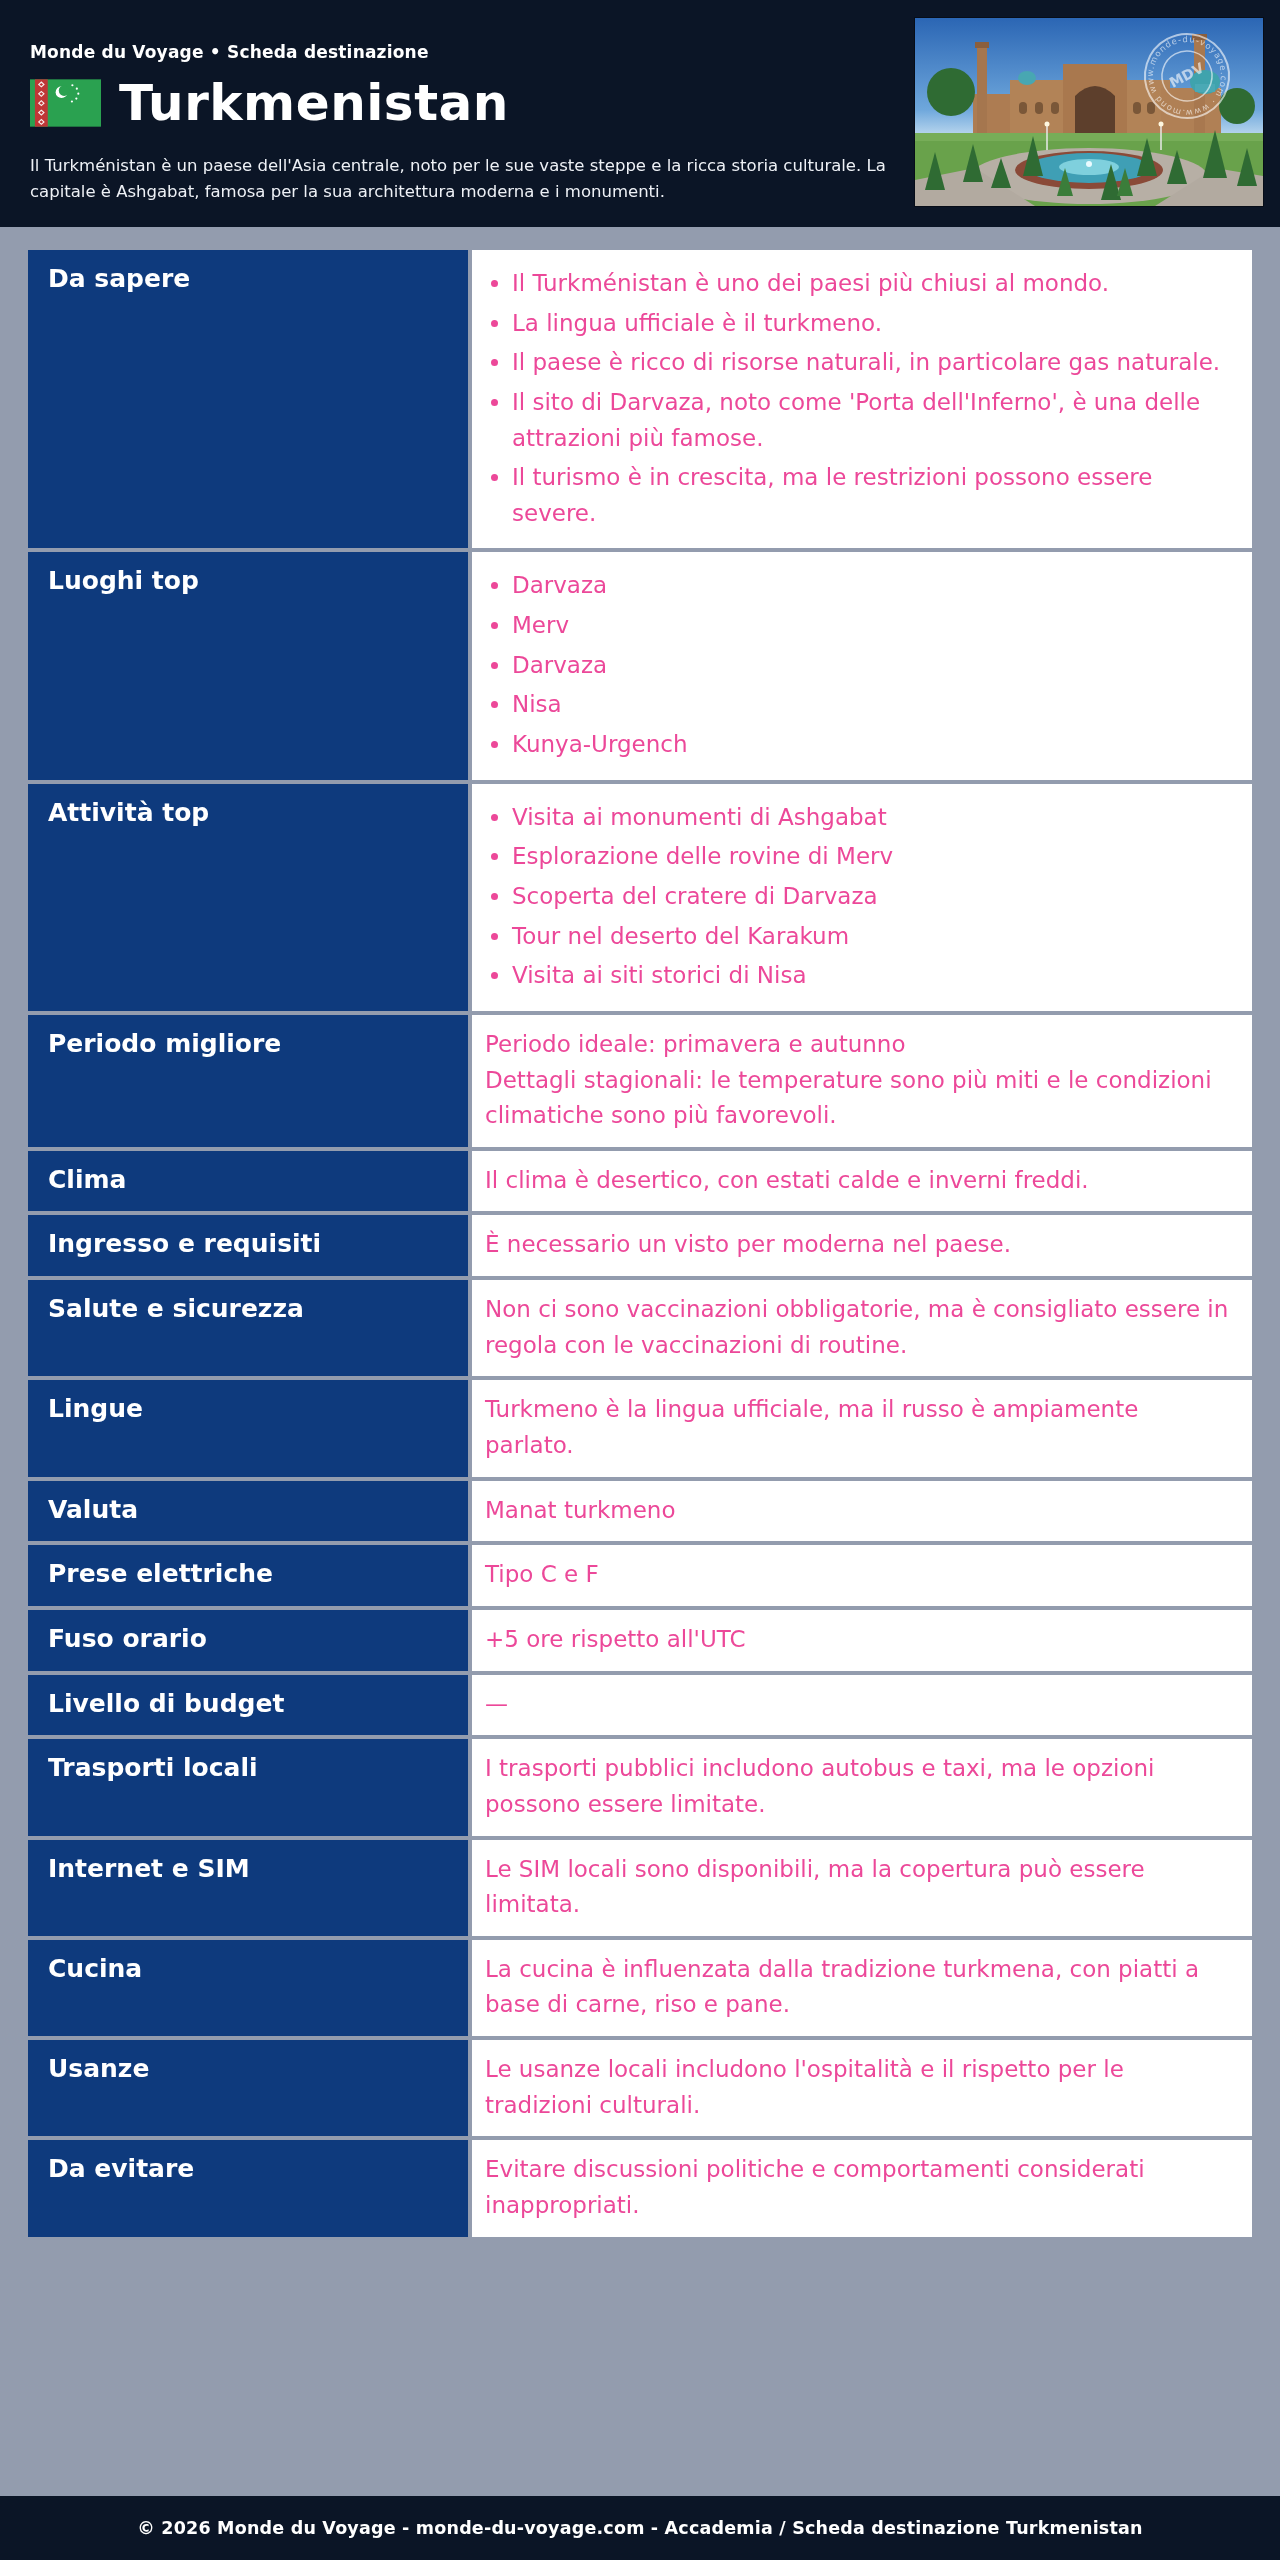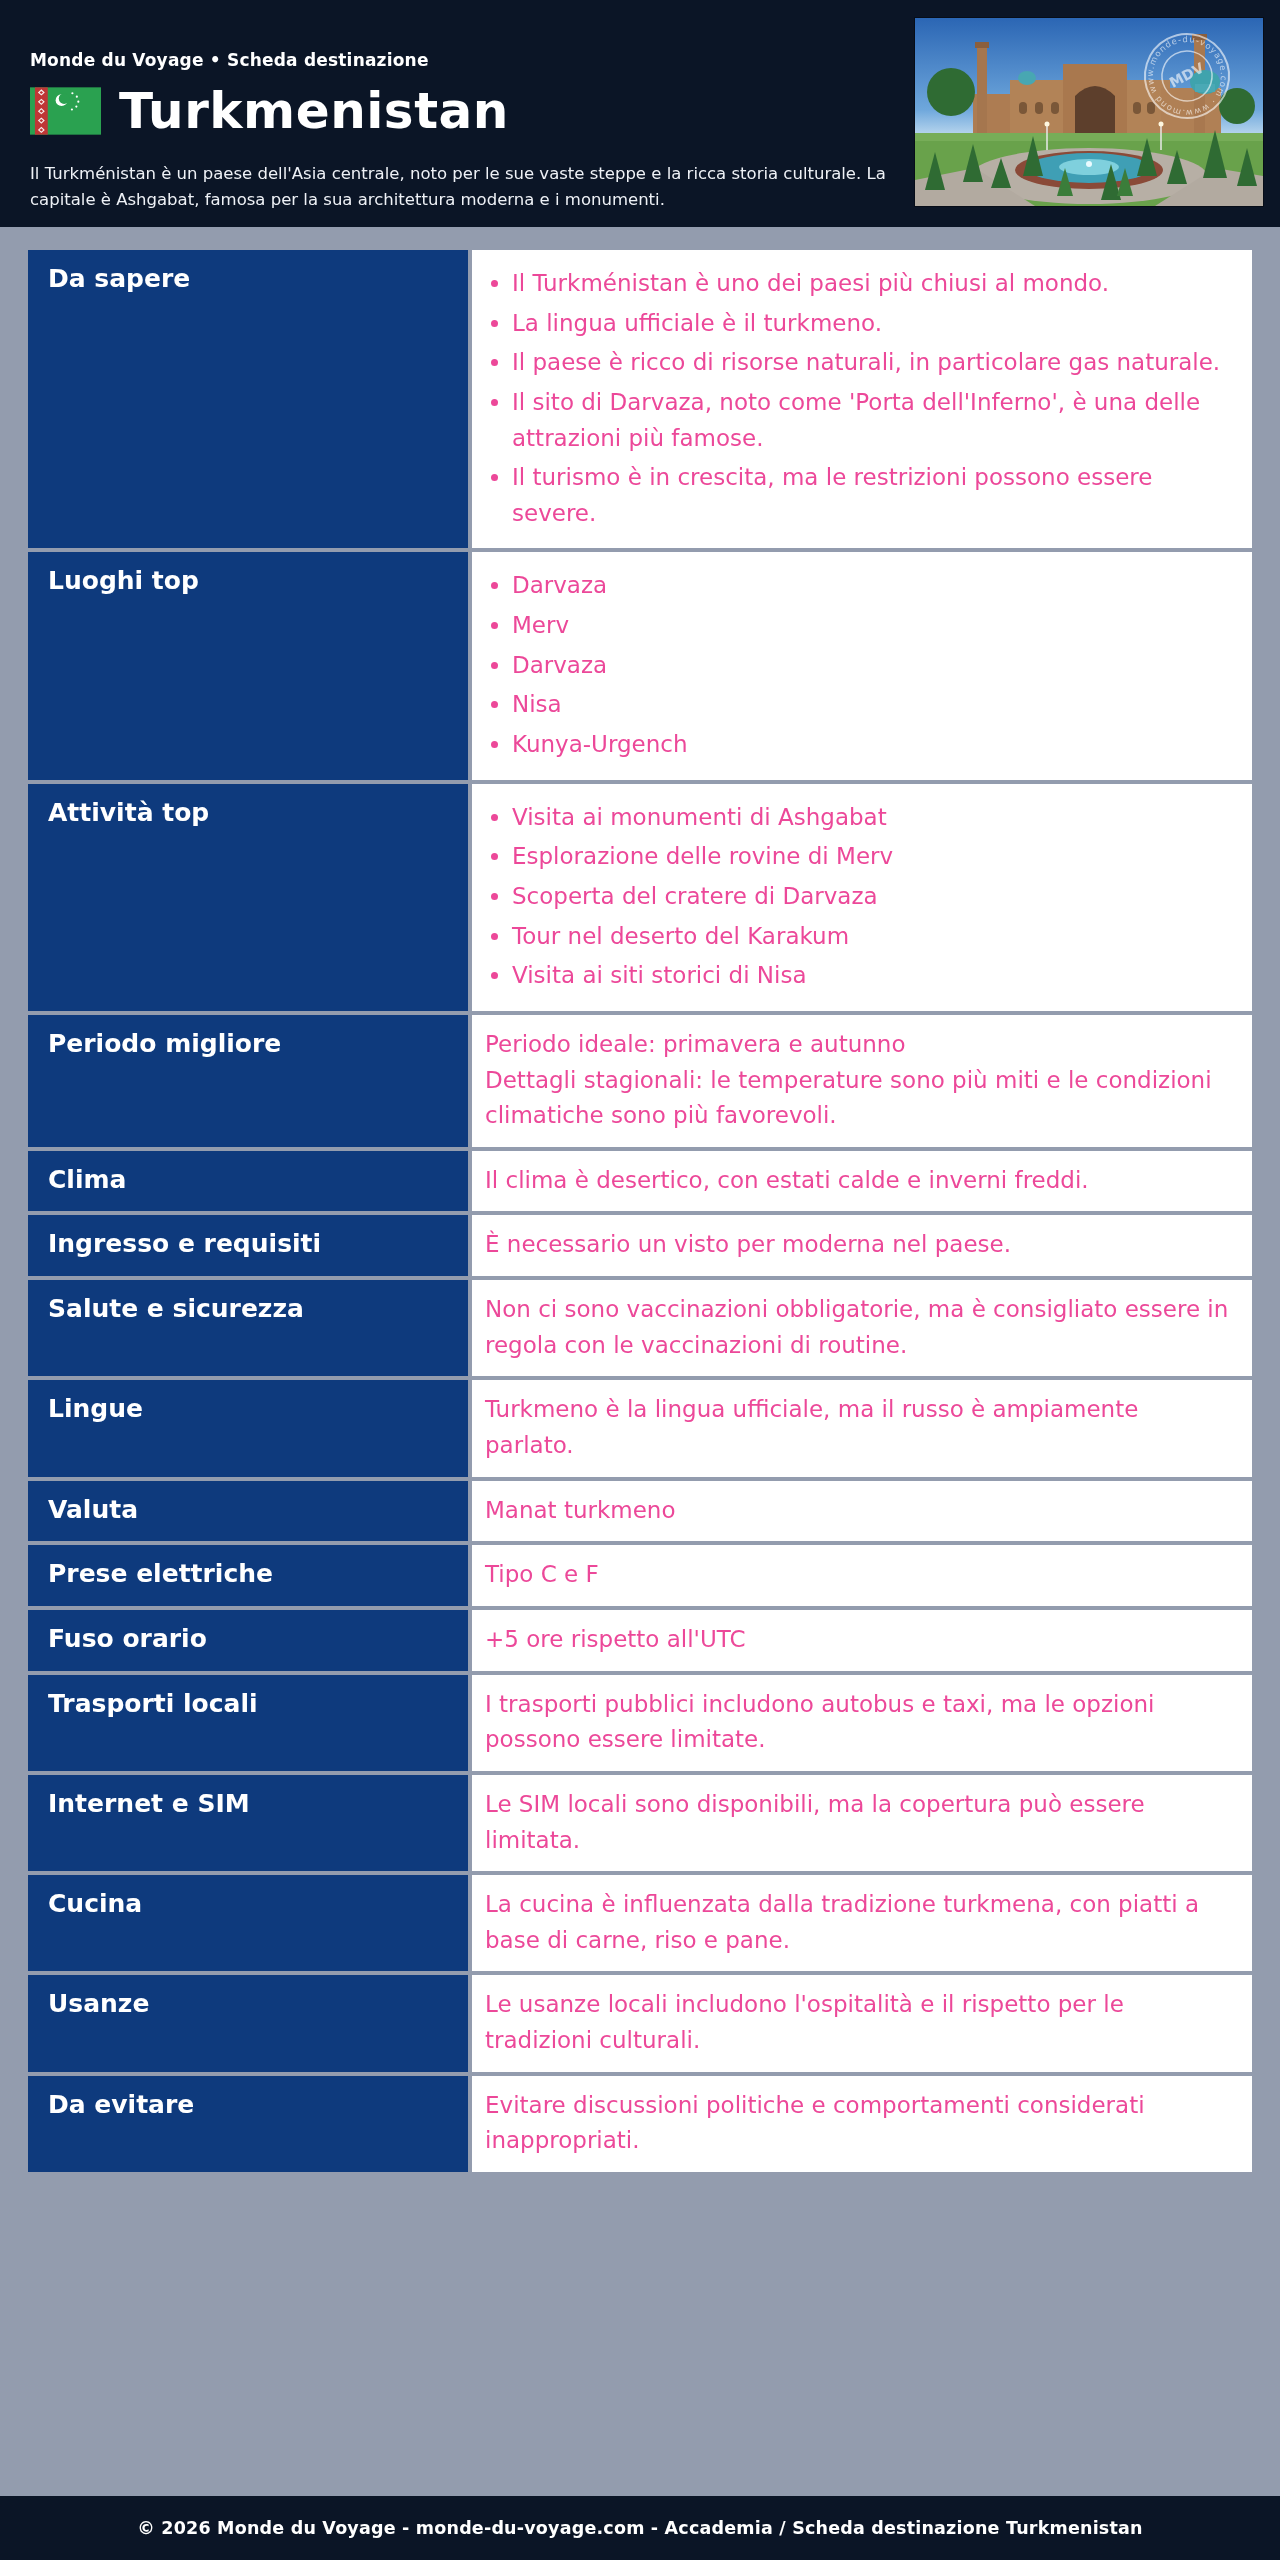--- a/index.html
+++ b/index.html
@@ -11,21 +11,21 @@
     position:relative; overflow:hidden;
   }
 
   
   header.hero {
     background:#0b1526; color:#ffffff;
     height:227px; box-sizing:border-box;
     padding:42px 30px 0 30px;
     position:relative; flex:0 0 auto;
   }
-  .breadcrumb { font-size:17px; font-weight:bold; letter-spacing:.2px;margin-top:8px; }
+  .breadcrumb { font-size:17px; font-weight:bold; letter-spacing:.2px; }
   .title-row { display:flex; align-items:center; gap:18px; margin-top:15px; }
   .flag-box { width:71px; height:48px; flex:0 0 auto; }
   h1.page-title { margin:0; font-size:50px; font-weight:bold; line-height:1.05; letter-spacing:.5px; }
   .hero-desc { margin-top:23px; font-size:16.5px; line-height:1.6; max-width:865px; color:#eef1f6; }
   .photo-frame {
     position:absolute; top:18px; right:17px;
     width:348px; height:188px; overflow:hidden;
     outline:1px solid rgba(0,0,0,.35);
   }
 
@@ -252,20 +252,24 @@
           </tr>
           <tr>
             <td class="cell-label">Prese elettriche</td>
             <td class="cell-value">Tipo C e F</td>
           </tr>
           <tr>
             <td class="cell-label">Fuso orario</td>
             <td class="cell-value">+5 ore rispetto all'UTC</td>
           </tr>
           <tr>
+            <td class="cell-label">Livello di budget</td>
+            <td class="cell-value">—</td>
+          </tr>
+          <tr>
             <td class="cell-label">Trasporti locali</td>
             <td class="cell-value">I trasporti pubblici includono autobus e taxi, ma le opzioni possono essere limitate.</td>
           </tr>
           <tr>
             <td class="cell-label">Internet e SIM</td>
             <td class="cell-value">Le SIM locali sono disponibili, ma la copertura può essere limitata.</td>
           </tr>
           <tr>
             <td class="cell-label">Cucina</td>
             <td class="cell-value">La cucina è influenzata dalla tradizione turkmena, con piatti a base di carne, riso e pane.</td>

